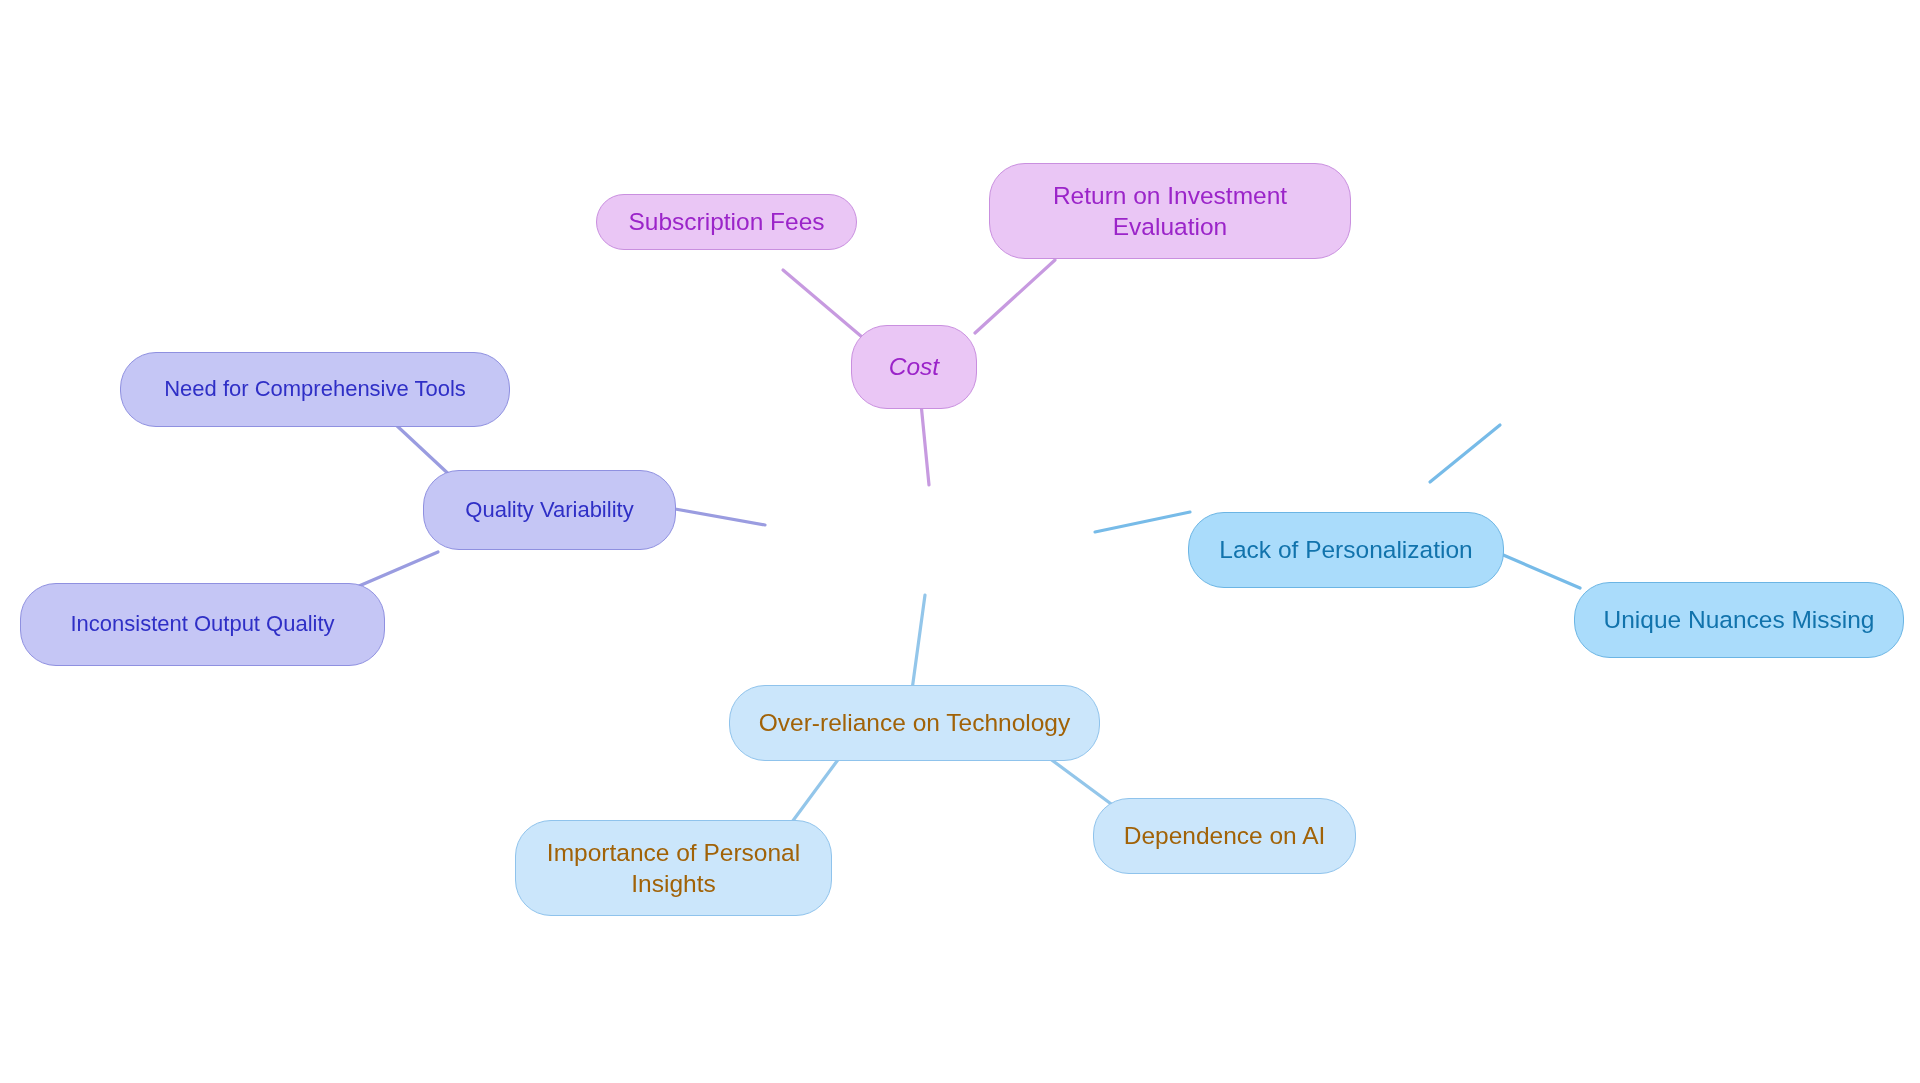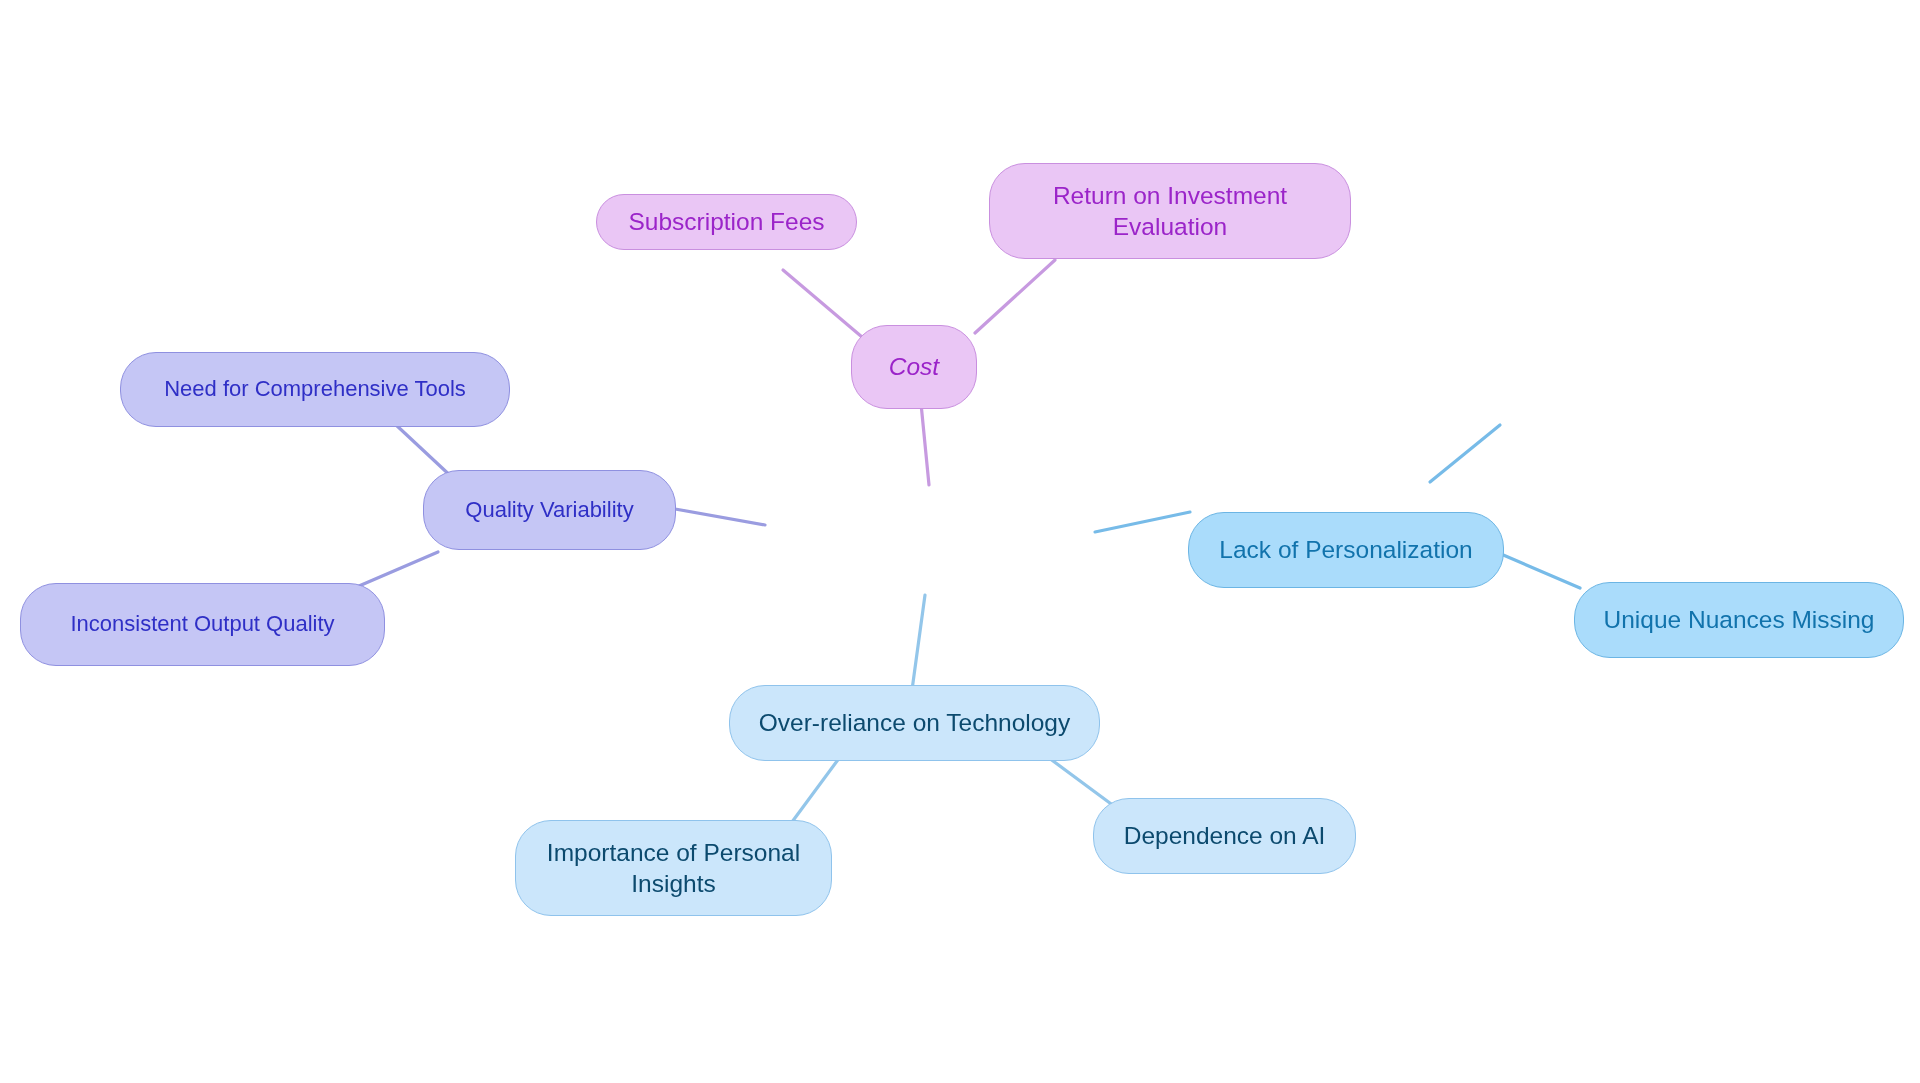--- a/index.html
+++ b/index.html
@@ -63,21 +63,21 @@
   .node-sky {
     background: #aadcfb;
     border-color: #6bb5e4;
     color: #1173ac;
     border-radius: 36px;
     font-size: 24.5px;
   }
   .node-paleblue {
     background: #cbe6fb;
     border-color: #8fc3ec;
-    color: #0c4a6e;
+    color: #a16207;
     border-radius: 36px;
     font-size: 24.5px;
   }
 </style>
 </head>
 <body>
 
 <div id="canvas">
 
   <svg id="edges" viewBox="0 0 1920 1083" xmlns="http://www.w3.org/2000/svg">

